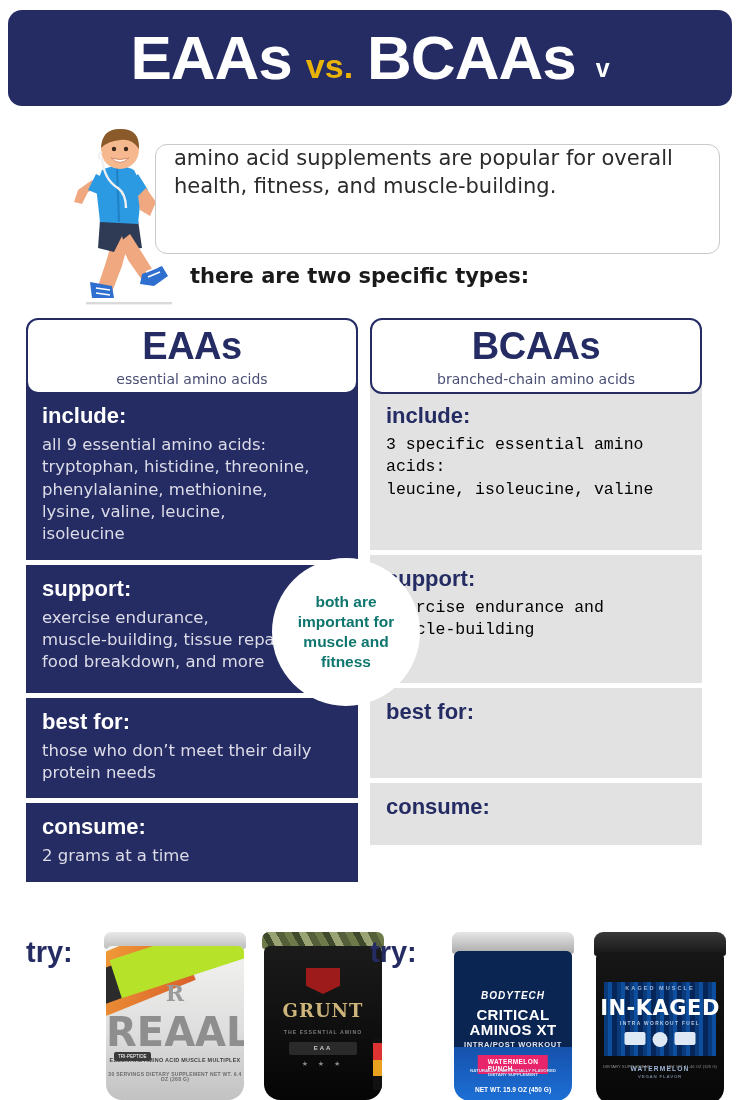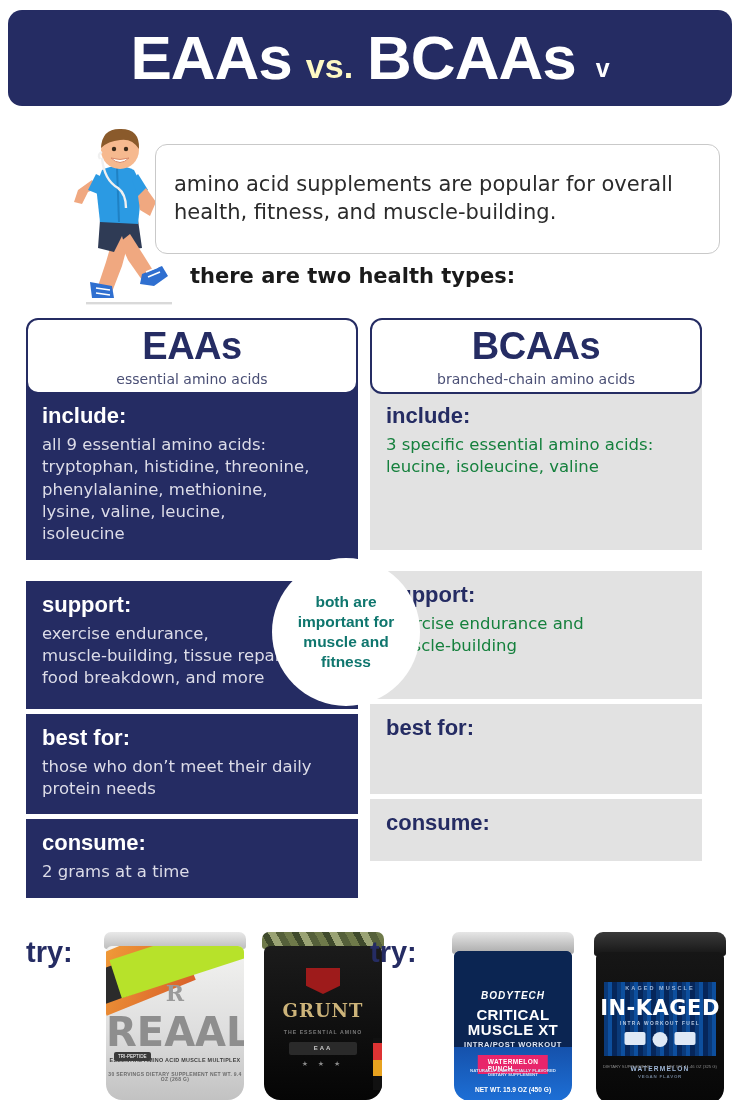--- a/index.html
+++ b/index.html
@@ -31,21 +31,21 @@
     gap: 14px;
   }
   .title-main {
     color: #ffffff;
     font-size: 62px;
     font-weight: bold;
     letter-spacing: -1px;
     line-height: 1;
   }
   .title-vs {
-    color: #fef9c3;
+    color: #eab308;
     font-size: 34px;
     font-weight: bold;
     line-height: 1;
     position: relative;
     top: 8px;
   }
   .title-tail {
     color: #ffffff;
     font-size: 25px;
     font-weight: bold;
@@ -74,21 +74,20 @@
     position: absolute;
     left: 155px;
     top: 32px;
     width: 565px;
     height: 110px;
     background: #ffffff;
     border: 1.6px solid #c9c9c9;
     border-radius: 12px;
     box-sizing: border-box;
     display: flex;
-    align-items: center;
     padding-left: 18px;
   }
   .intro-text {
     font-size: 21px;
     line-height: 1.33;
     color: #2b2b2b;
     font-family: "DejaVu Sans", sans-serif;
   }
   .intro-sub {
     position: absolute;
@@ -161,26 +160,26 @@
     white-space: pre-line;
   }
 
   
   .col-left .panel            { background: #252C63; }
   .col-left .panel .lbl       { color: #ffffff; }
   .col-left .panel .body      { color: #dcdce8; }
   
   .col-right .panel           { background: #E2E2E2; }
   .col-right .panel .lbl      { color: #252C63; }
-  .col-right .panel .body     { color: #15803d; }
+  .col-right .panel .body     { color: #000000; font-family: Liberation Mono, monospace; }
 
   .panel-divider { height: 5px; background: #ffffff; }
 
   .p-include  { min-height: 172px; margin-top: -16px; padding-top: 26px; }
-  .p-support  { min-height: 128px; margin-top: 16px; }
+  .p-support  { min-height: 128px; }
   .p-bestfor  { min-height: 90px; }
   .p-consume  { min-height: 62px; }
 
   
   .center-circle {
     position: absolute;
     left: 272px;
     top: 558px;
     width: 148px;
     height: 148px;
@@ -399,21 +398,21 @@
     <path d="M38 172 l14 2 M38 177 l14 2" stroke="#ffffff" stroke-width="1.6"></path>
 
     <rect x="28" y="186" width="86" height="2.4" fill="#d9d9d9"></rect>
   </svg>
 
   <div class="intro-box">
     <div class="intro-text">amino acid supplements are popular for
 overall health, fitness, and muscle-building.</div>
   </div>
 
-  <div class="intro-sub">there are two health types:</div>
+  <div class="intro-sub">there are two specific types:</div>
 </div>
 
 <div class="compare">
 
   <div class="col col-left">
     <div class="col-head">
       <span class="abbr">EAAs</span>
       <span class="full">essential amino acids</span>
     </div>
 
@@ -521,21 +520,21 @@
 
   <div class="try-group try-right">
     <div class="try-label">try:</div>
 
     <div class="tub tub-crit">
       <div class="lid"></div>
       <div class="body-wrap">
         <div class="crit-dark"></div>
         <div class="ptxt crit-brand">BODYTECH</div>
         <div class="ptxt crit-name" style="white-space:pre-line">CRITICAL
-MUSCLE XT</div>
+AMINOS XT</div>
         <div class="ptxt crit-sub">INTRA/POST WORKOUT</div>
         <div class="crit-flavor">WATERMELON PUNCH</div>
         <div class="ptxt crit-fine" style="white-space:pre-line">NATURALLY &amp; ARTIFICIALLY FLAVORED
 DIETARY SUPPLEMENT</div>
         <div class="ptxt crit-net">NET WT. 15.9 OZ (450 G)</div>
       </div>
     </div>
 
     <div class="tub tub-kaged">
       <div class="lid"></div>

